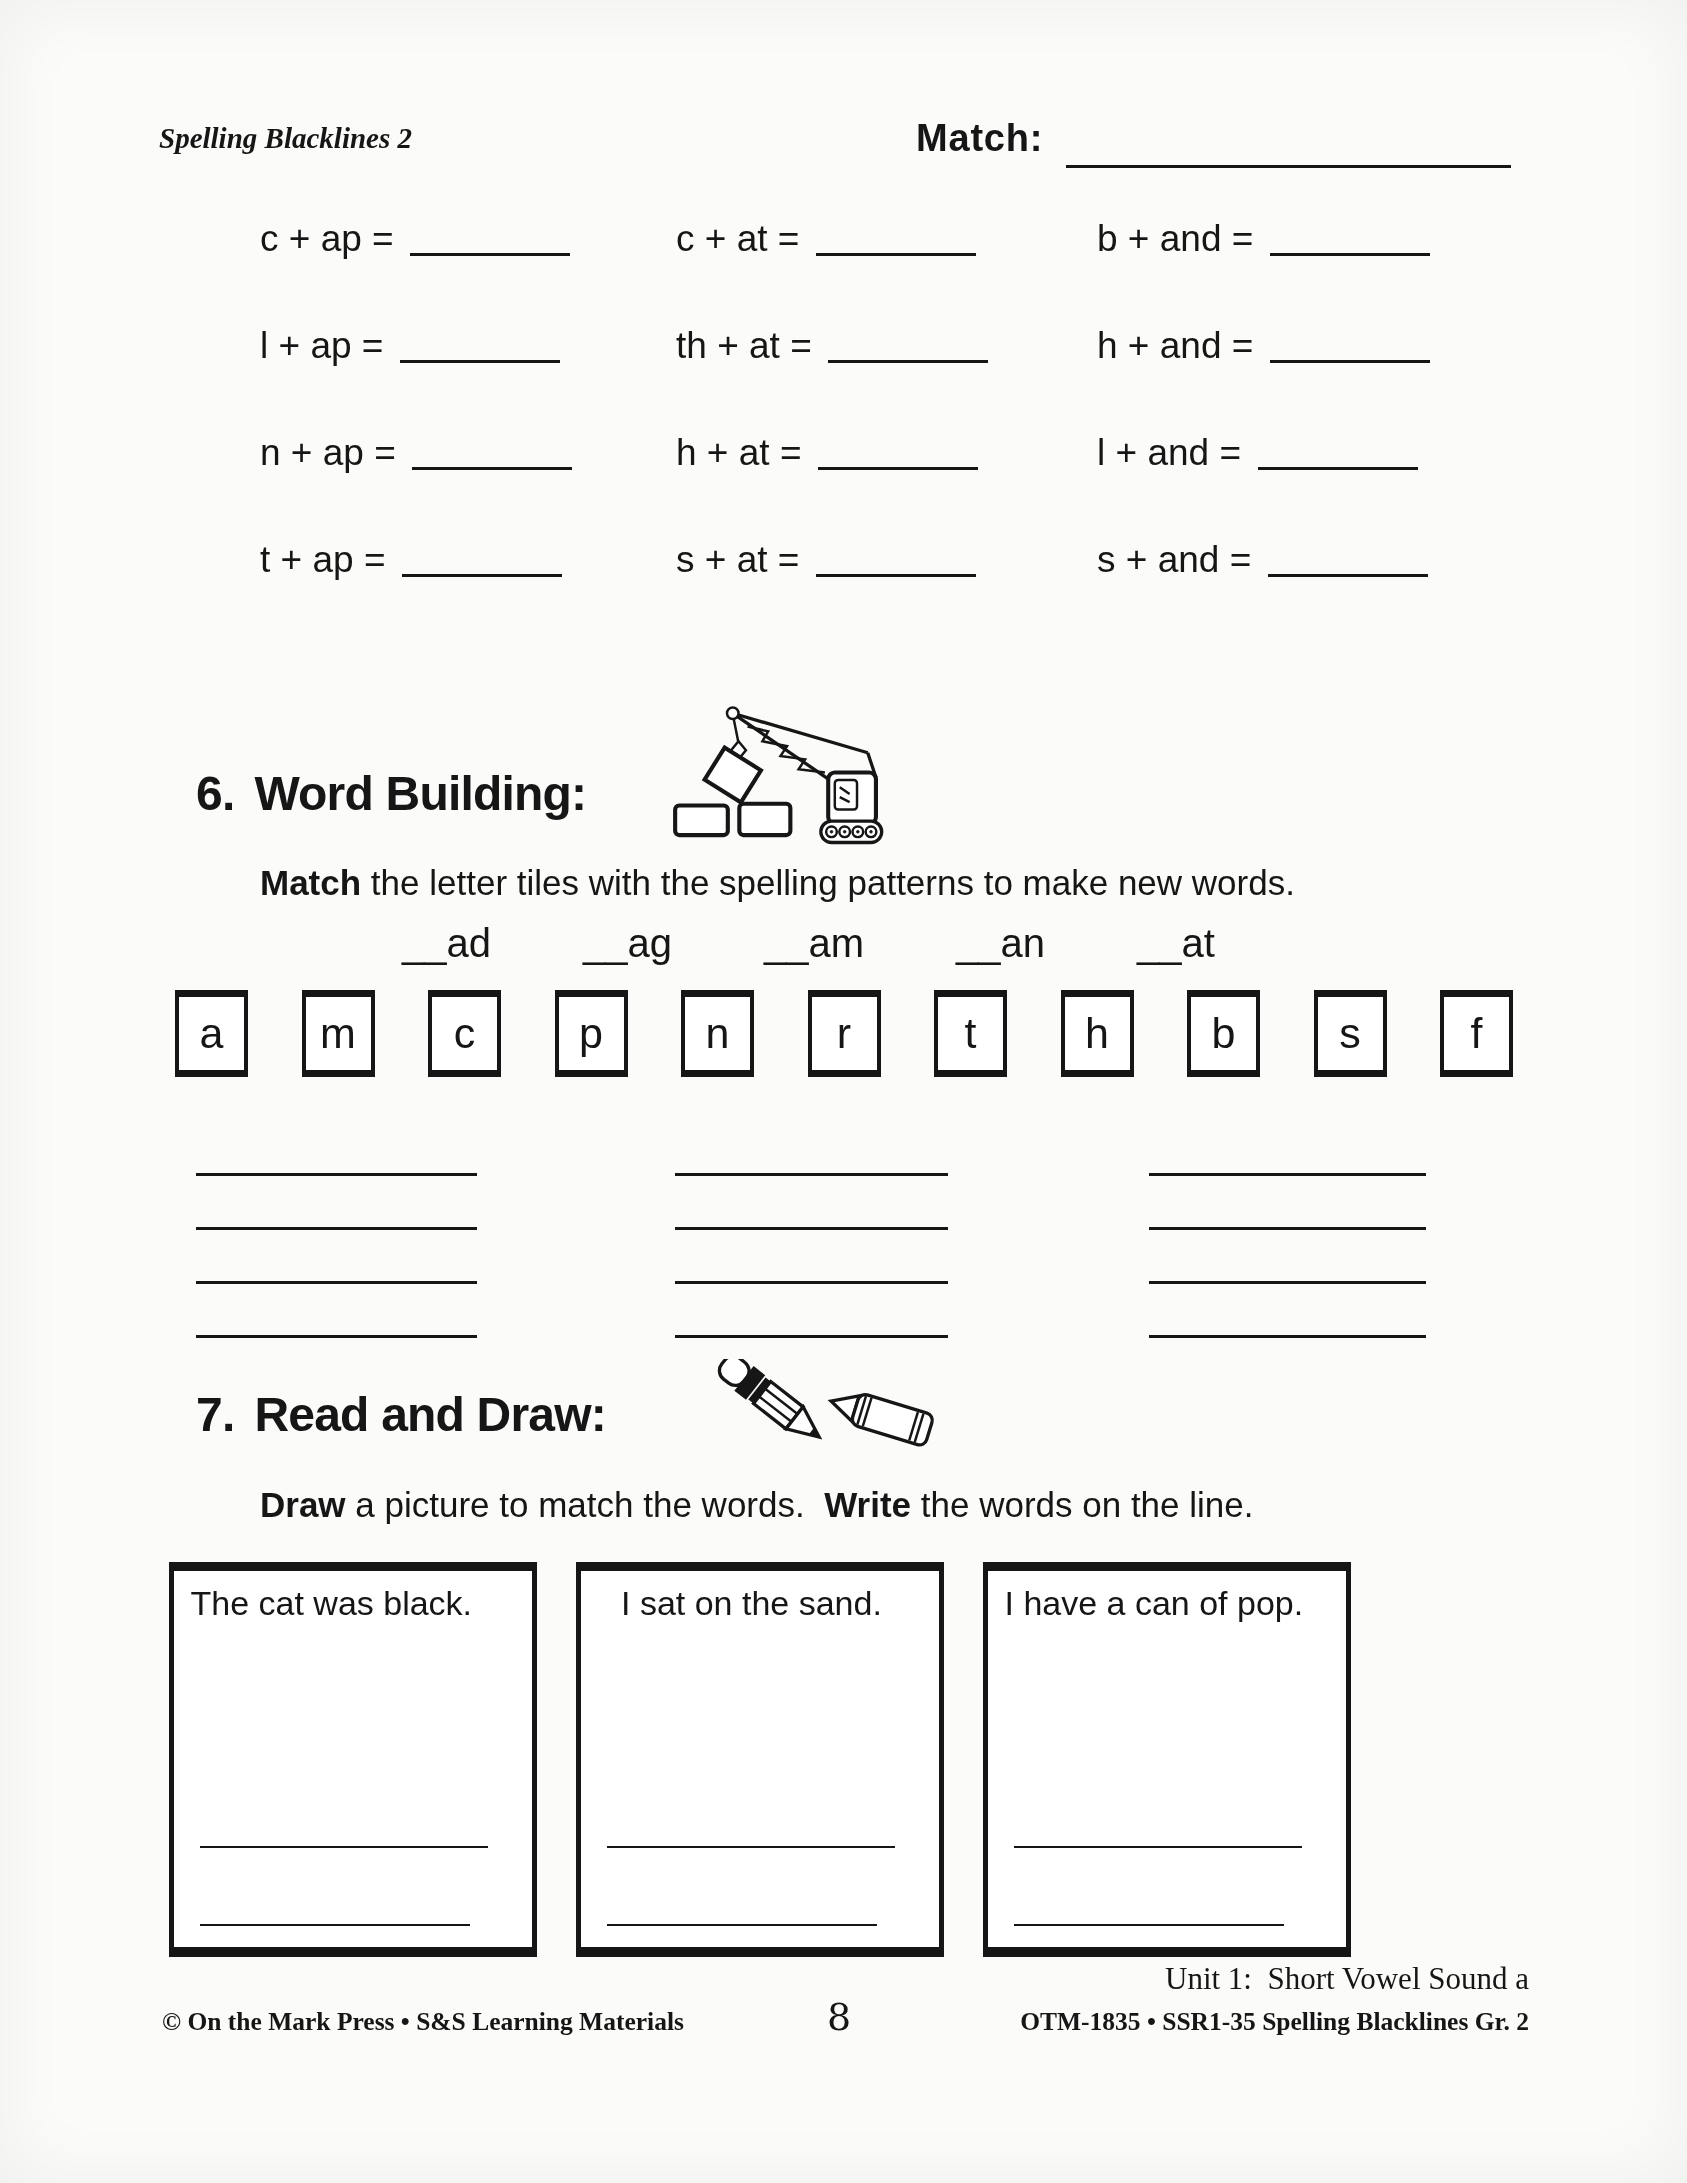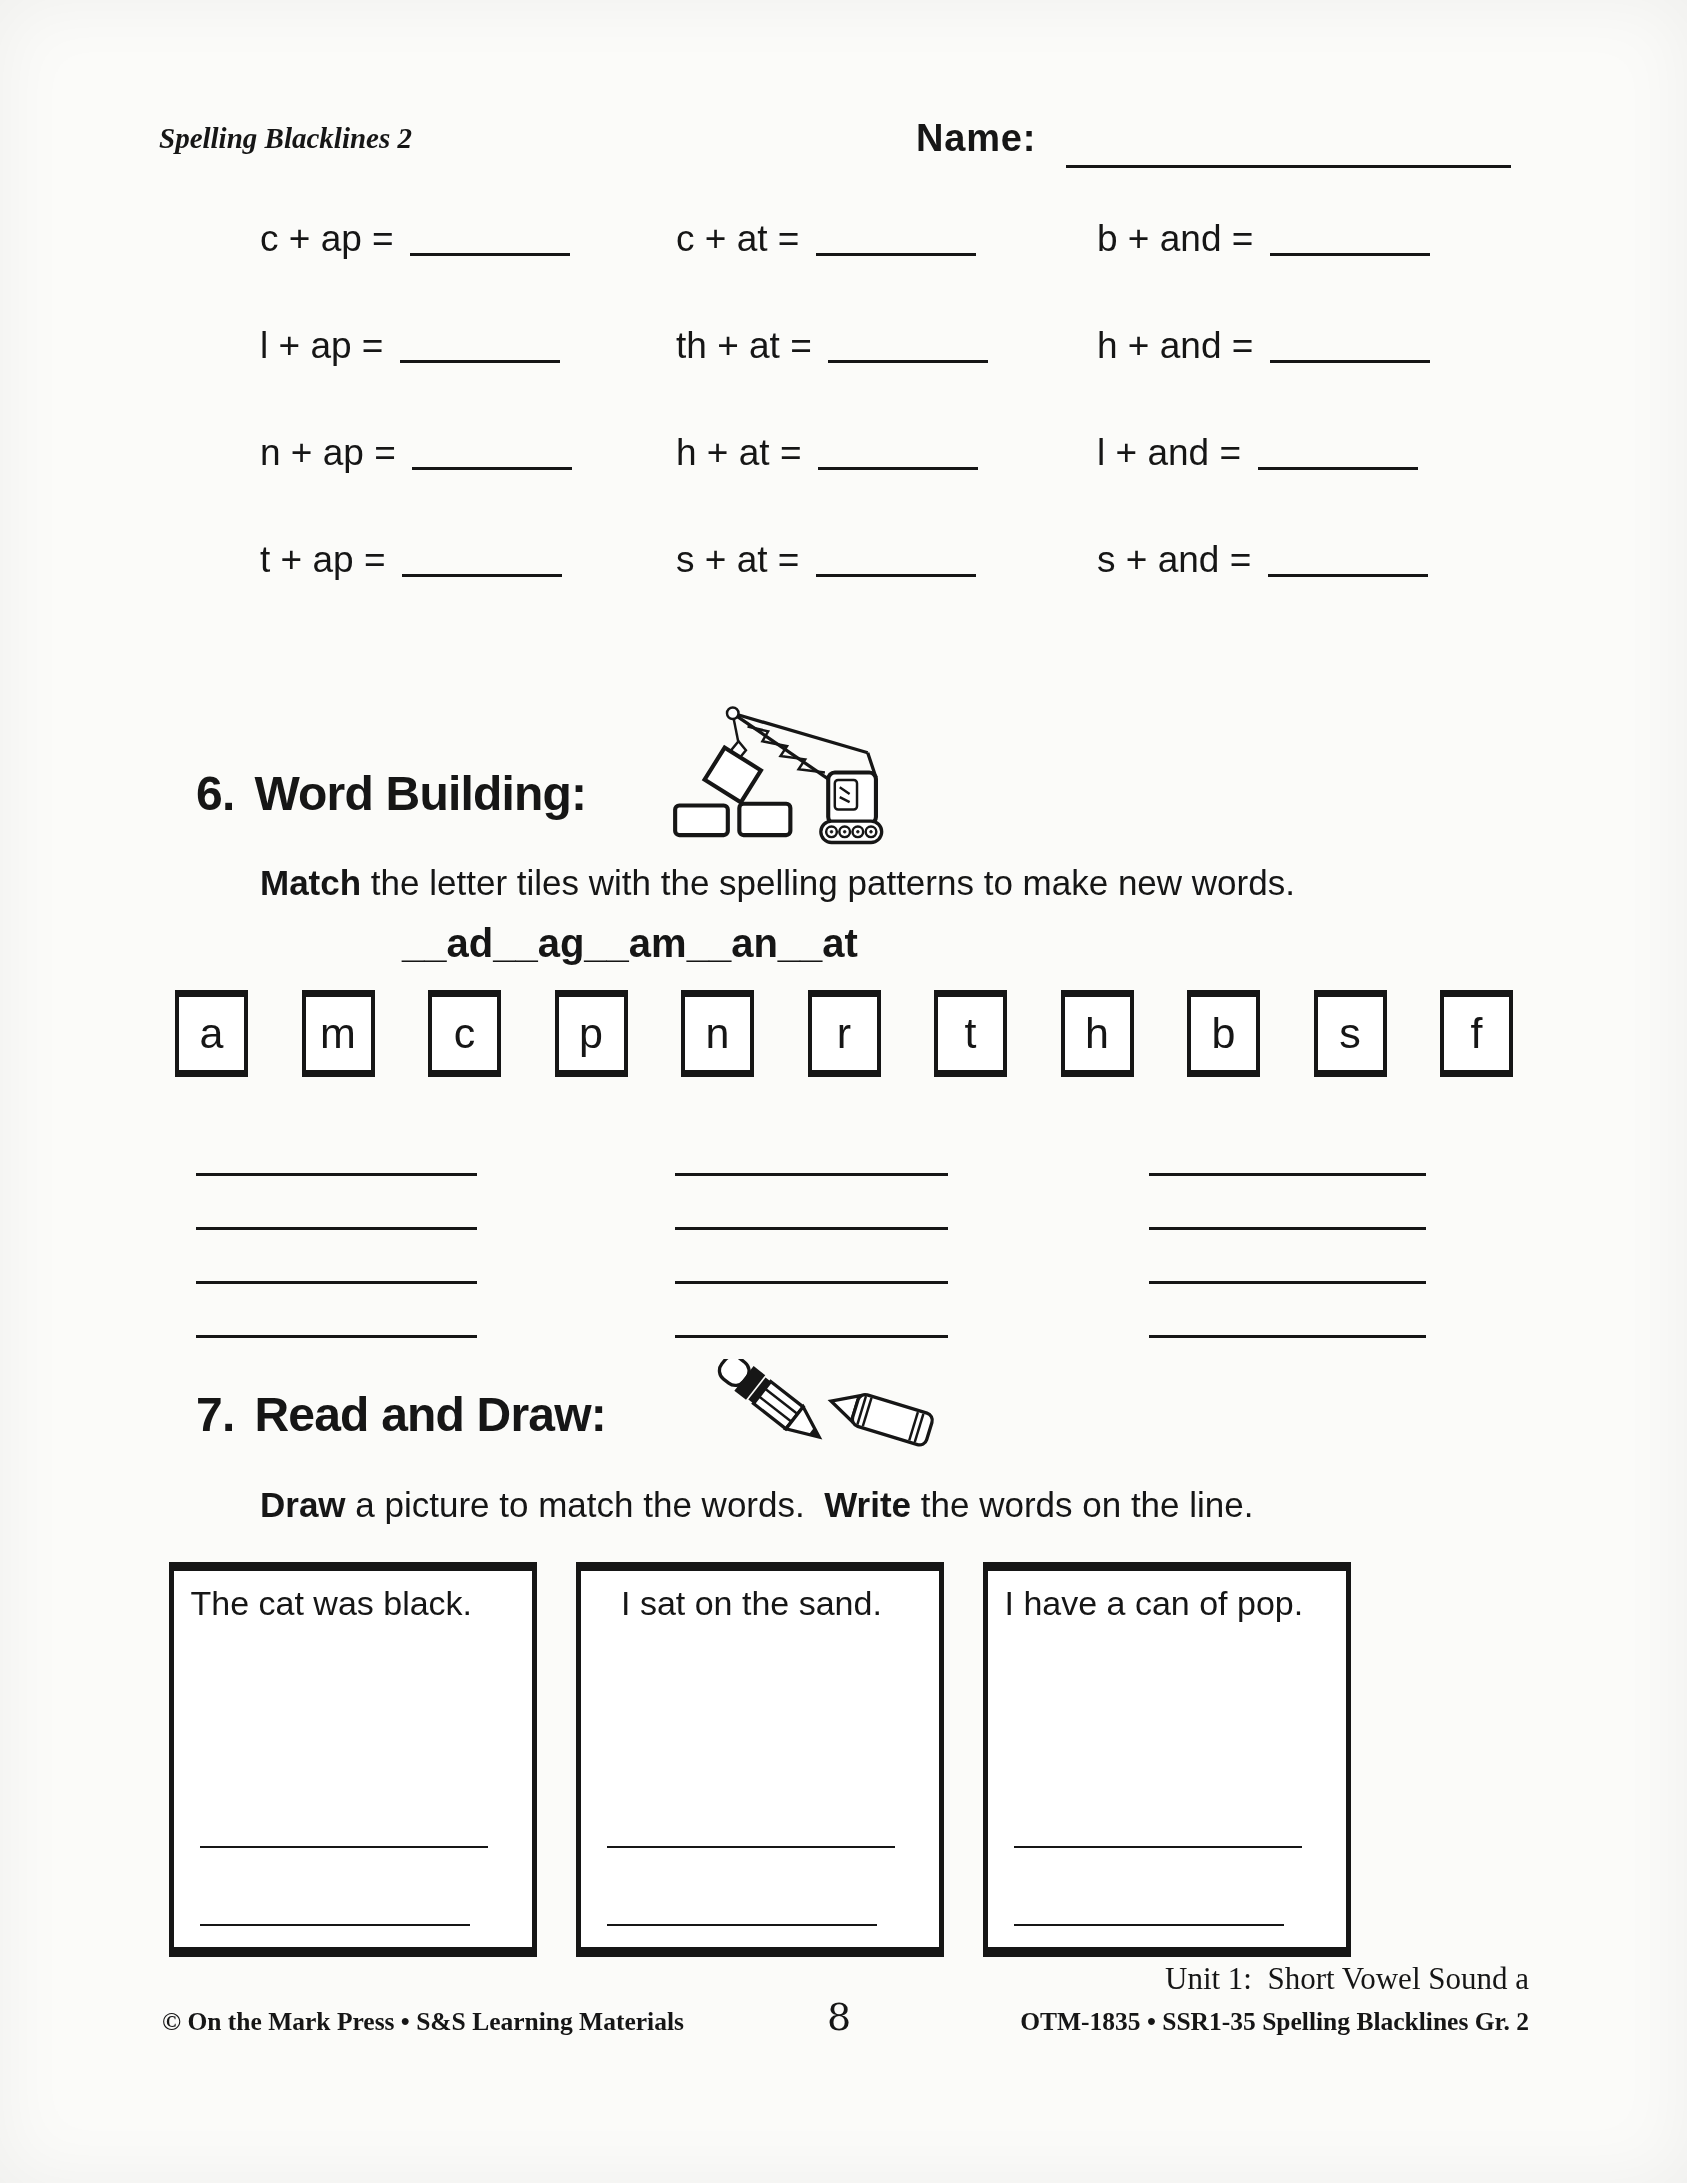--- a/index.html
+++ b/index.html
@@ -63,22 +63,22 @@
   #wb-instr{left:260px;top:863px;}
   #rd-instr{left:260px;top:1485px;}
 
   
   .crane-wrap{position:absolute;left:634px;top:705px;width:251px;height:140px;}
   .pencil-wrap{position:absolute;left:684px;top:1359px;width:276px;height:125px;}
 
   
   .patterns{
     position:absolute;left:402px;top:921px;
-    display:flex;
-    font-size:40px;font-weight:700;letter-spacing:0px;
+    display:flex;gap:92px;
+    font-size:40px;font-weight:400;letter-spacing:0px;
   }
 
   
   .tiles{
     position:absolute;left:175px;top:990px;width:1338px;
     display:flex;justify-content:space-between;
   }
   .tile{
     width:73px;height:87px;
     border:4.1px solid var(--ink);
@@ -138,21 +138,21 @@
     font-family:"Liberation Serif","DejaVu Serif",serif;
     font-weight:700;font-size:25.5px;
   }
 </style>
 </head>
 <body>
 
 <div class="page">
 
   <div class="series-title">Spelling Blacklines 2</div>
-  <div class="name-label">Name:</div>
+  <div class="name-label">Match:</div>
   <div class="name-line"></div>
 
   <div class="eq-rows">
     <div class="eq-row">
       <span class="eq-cell c1"><span>c + ap =</span><span class="eq-blank"></span></span>
       <span class="eq-cell c2"><span>c + at  =</span><span class="eq-blank"></span></span>
       <span class="eq-cell c3"><span>b + and =</span><span class="eq-blank"></span></span>
     </div>
     <div class="eq-row">
       <span class="eq-cell c1"><span>l + ap  =</span><span class="eq-blank"></span></span>

